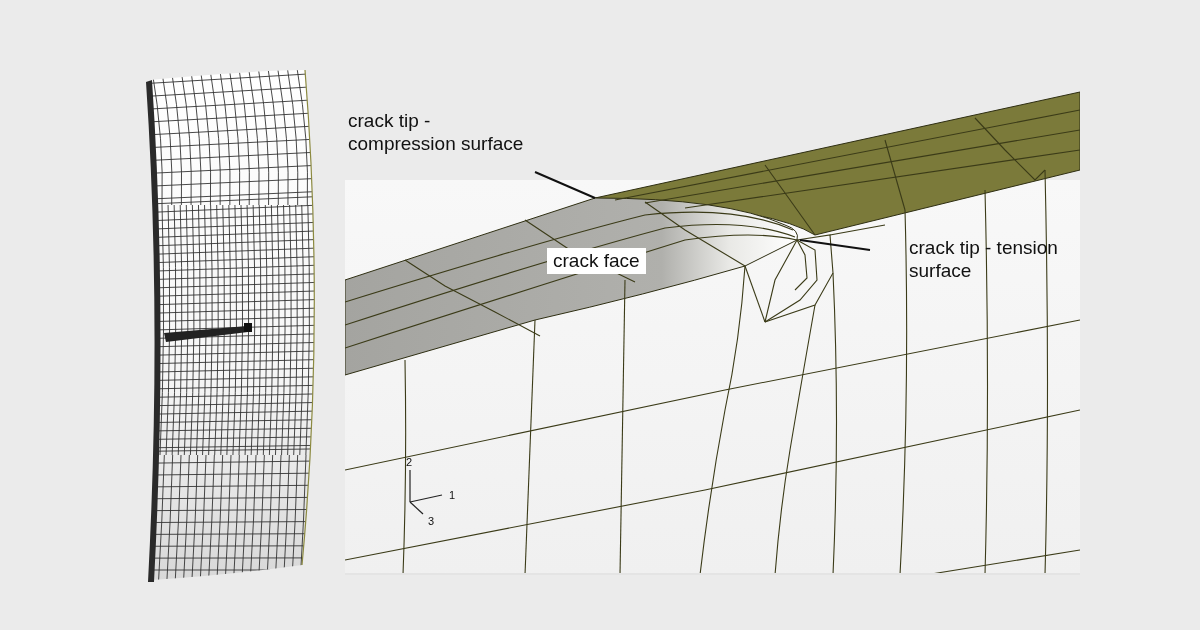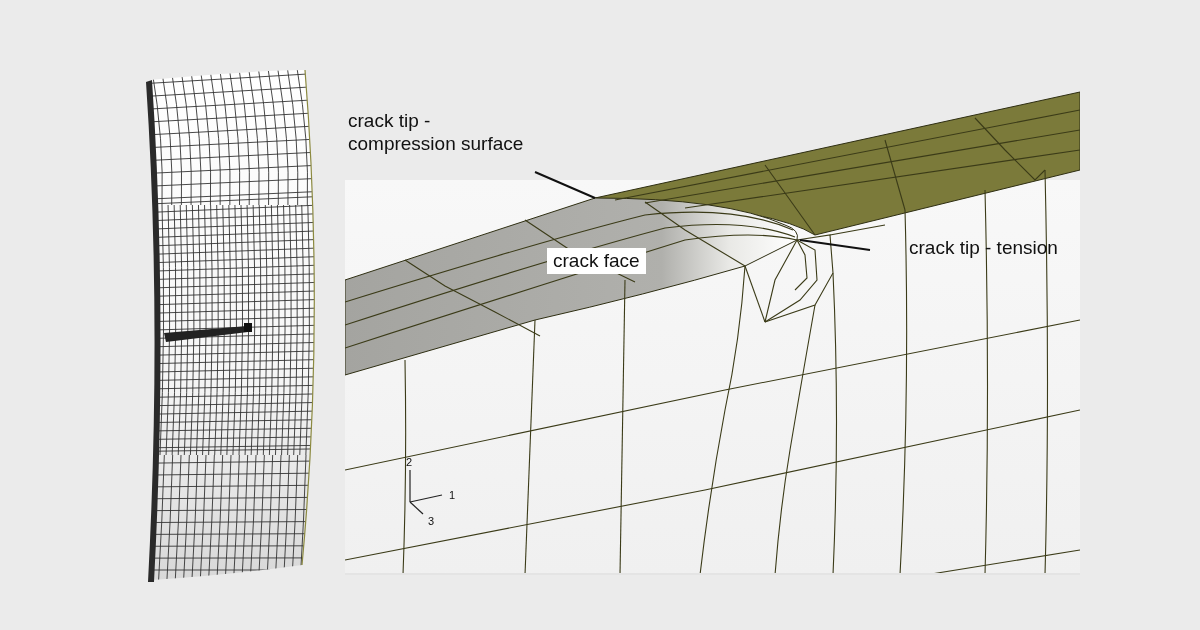--- a/index.html
+++ b/index.html
@@ -254,19 +254,20 @@
   </svg>
 </div>
 
 <div class="label" style="left:348px; top:109px;">
   <div>crack tip -</div>
   <div>compression surface</div>
 </div>
 
 <div class="label" style="left:878px; top:236px;margin-left:31px;">
   <div>crack tip - tension</div>
+  <div>surface</div>
 </div>
 
 <div class="label boxed" style="left:500px; top:248px;margin-left:47px;">crack face</div>
 
 <div class="triad-label" style="left:406px; top:457px;">2</div>
 <div class="triad-label" style="left:449px; top:490px;">1</div>
 <div class="triad-label" style="left:428px; top:516px;">3</div>
 
 </body></html>

